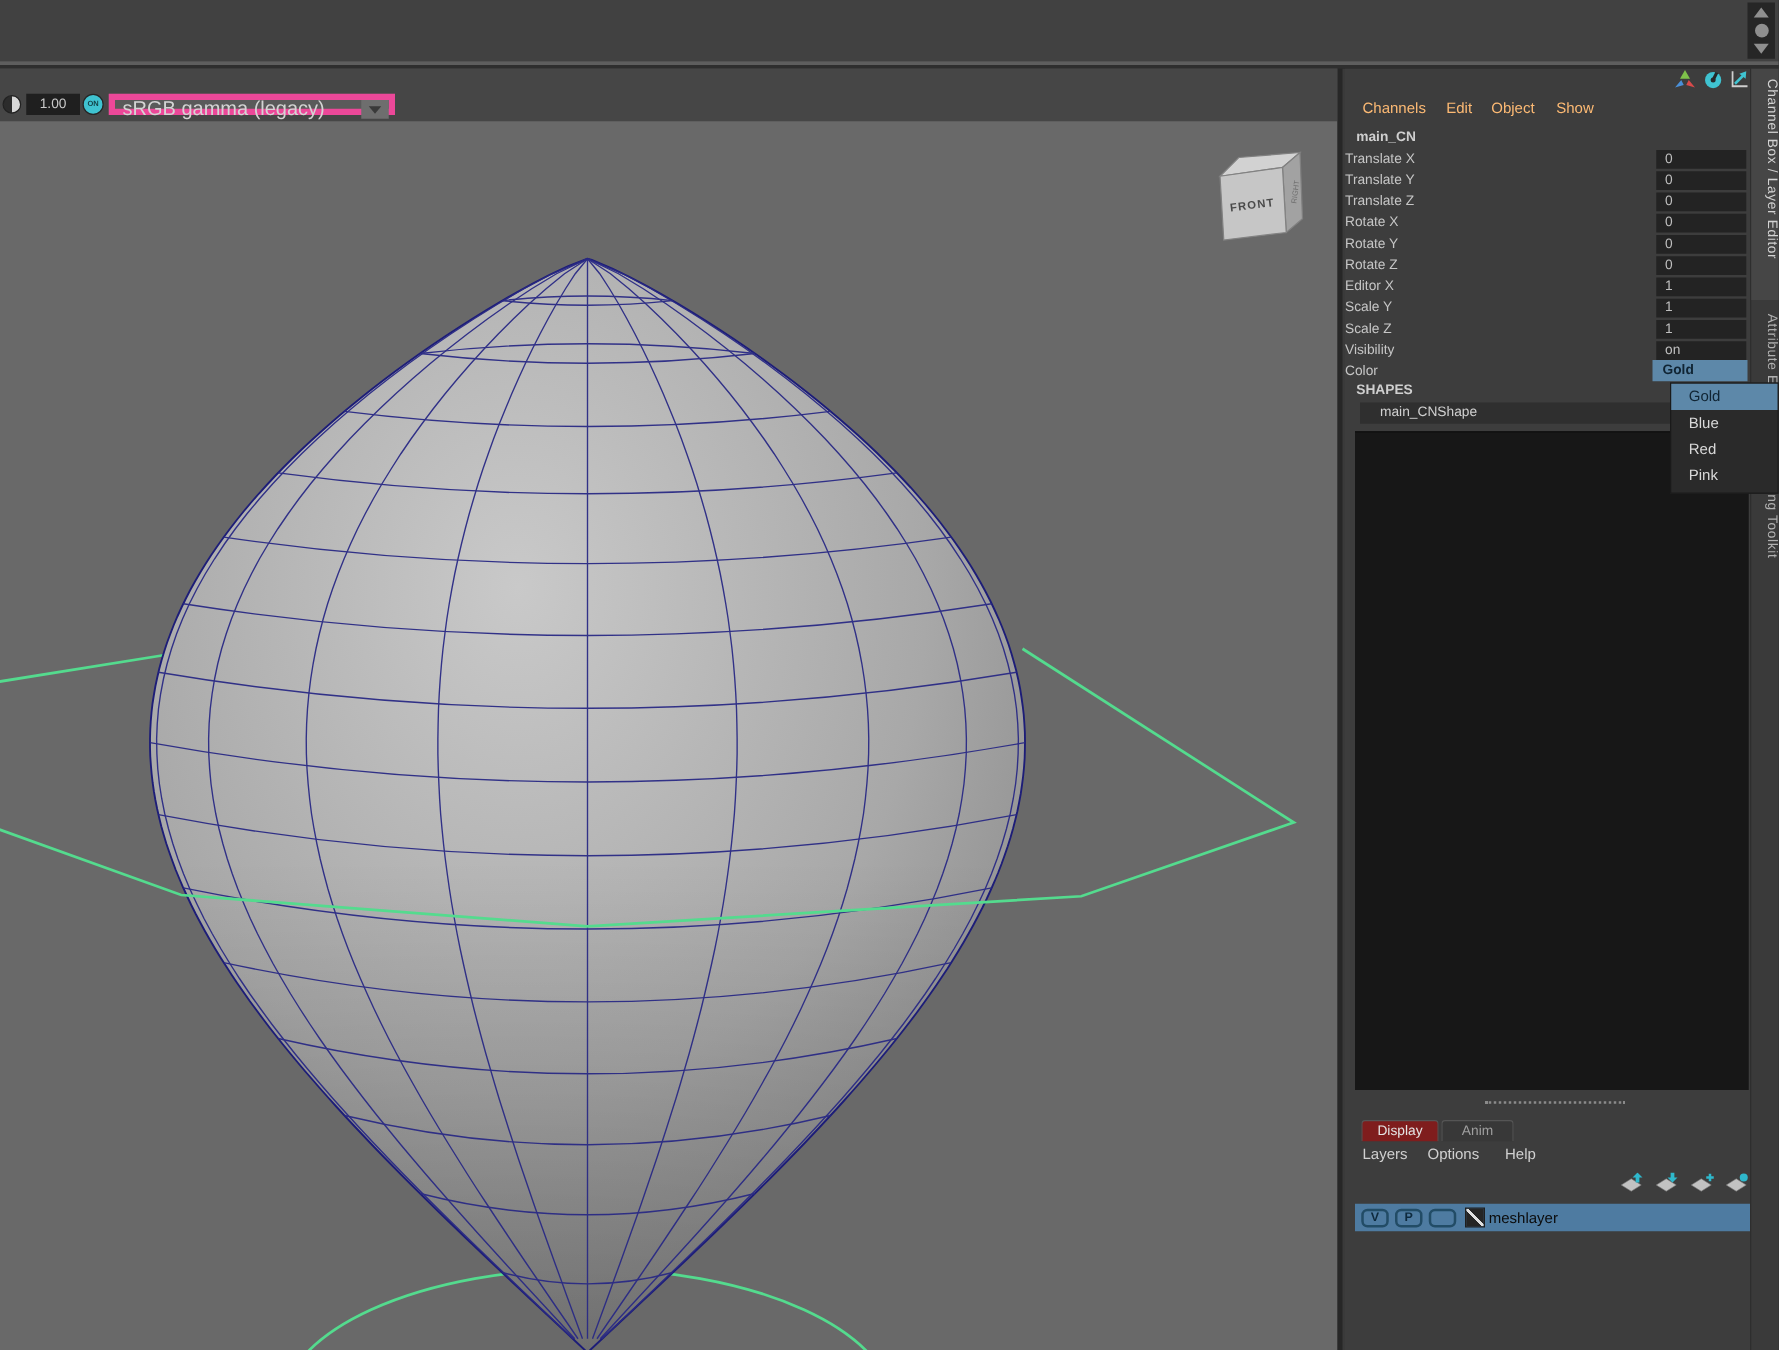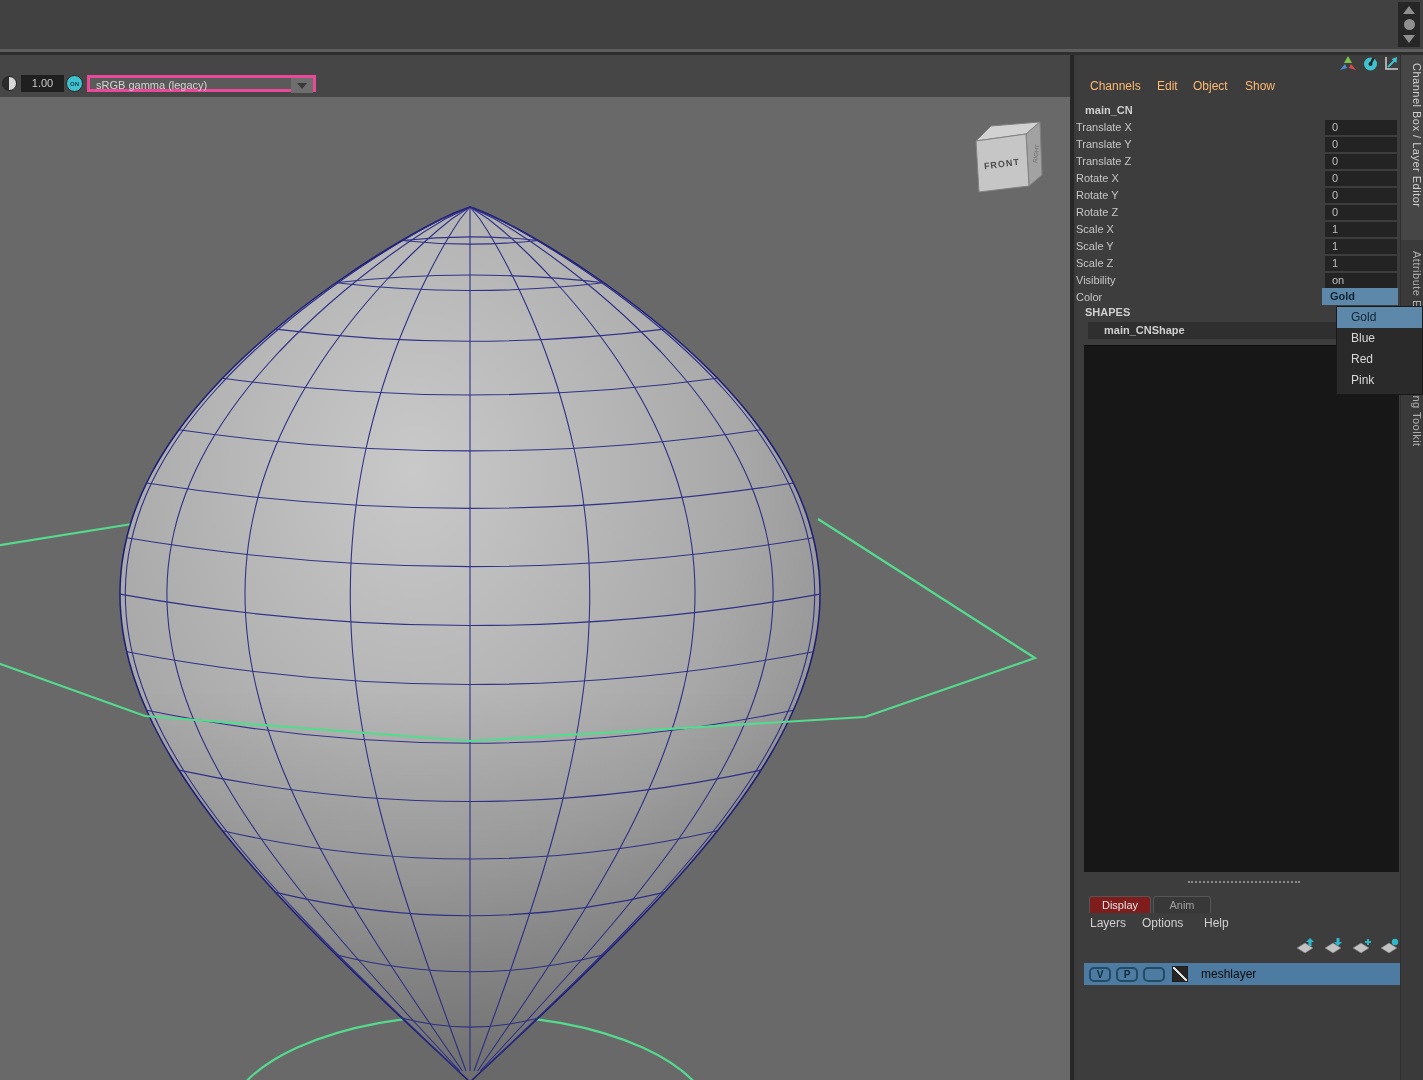--- a/index.html
+++ b/index.html
@@ -22,21 +22,21 @@
   .viewport { left:0; top:55px; width:1070px; height:1025px; background:#696969; overflow:hidden;text-decoration:underline; }
   .vp-toolbar { position:absolute; left:0; top:0; width:1070px; height:42px; background:#464646; }
   .exposure-icon { position:absolute; left:2px; top:21px; width:15px; height:15px; border-radius:50%;
     background:linear-gradient(90deg,#2c2c2c 50%,#d8d8d8 50%); border:1px solid #222; }
   .exposure-field { position:absolute; left:21px; top:20px; width:43px; height:17px; background:#1f1f1f;
     color:#c9c9c9; font-size:11px; line-height:17px; text-align:center; }
   .on-toggle { position:absolute; left:66px; top:20px; width:17px; height:17px; border-radius:50%;
     background:#3fc3d1; border:1px solid #262626; color:#14444a; font-size:6px; font-weight:bold;
     text-align:center; line-height:16px; }
   .cs-dropdown { position:absolute; left:87px; top:20px; width:229px; height:17px; background:#5a5a5a;
-    border:3px solid #ec4899; color:#d4d4d4; font-size:11px; line-height:15px; padding-left:6px; }
+    border:5px solid #ec4899; color:#d4d4d4; font-size:16px; line-height:15px; padding-left:6px; }
   .cs-arrow-box { position:absolute; right:0; top:0; width:22px; height:15px; background:#6e6e6e;
     display:flex; align-items:center; justify-content:center; }
   .cs-arrow { width:0; height:0; border-left:5px solid transparent; border-right:5px solid transparent;
     border-top:6px solid #3a3a3a; }
   .scene-svg { position:absolute; left:0; top:42px; }
   .viewcube-svg { position:absolute; left:960px; top:60px; }
 
   
   .vp-gap { left:1070px; top:55px; width:6px; height:1025px; background:#272727; border-right:2px solid #3a3a3a; }
   .panel { left:1076px; top:55px; width:324px; height:1025px; background:#3d3d3d; }
@@ -54,37 +54,37 @@
   .attr-field { position:absolute; left:1325px; width:72px; height:15px; background:#232323;
     color:#bfbfbf; font-size:11px; line-height:15px; padding-left:7px; }
   .color-field { position:absolute; left:1322px; top:288px; width:76px; height:17px; background:#5d88a9;
     color:#102433; font-size:11px; font-weight:bold; line-height:17px; padding-left:8px; }
   .dropdown { left:1336px; top:306px; width:87px; height:89px; background:#2a2a2a;
     border:1px solid #1a1a1a; z-index:50; }
   .dd-item { height:21px; line-height:21px; font-size:12px; color:#d8d8d8; padding-left:14px; }
   .dd-item.selected { background:#5d88a9; color:#102433; }
   .shapes-header { left:1085px; top:306px; font-size:11px; font-weight:bold; color:#cfcfcf; }
   .shape-row { left:1088px; top:322px; width:310px; height:17px; background:#2f2f2f;
-    color:#d0d0d0; font-size:11px; font-weight:bold; line-height:17px; padding-left:16px; }
+    color:#d0d0d0; font-size:11px; font-weight:normal; line-height:17px; padding-left:16px; }
   .cb-blackbox { left:1084px; top:345px; width:315px; height:527px; background:#171717; border-top:1px solid #0f0f0f; }
   .dotted-sep { left:1188px; top:881px; width:112px; height:0; border-top:2px dotted #8a8a8a; }
 
   
   .le-tab { position:absolute; top:896px; height:17px; font-size:11px; text-align:center; line-height:17px;
     border:1px solid #555; border-bottom:none; border-radius:3px 3px 0 0; }
   .le-tab.active { left:1089px; width:62px; background:#7f1d1d; color:#e4e4e4; }
   .le-tab.inactive { left:1153px; width:58px; background:#383838; color:#9f9f9f; }
   .le-menu { position:absolute; top:916px; font-size:12px; color:#d0d0d0; }
   .le-icons { left:1295px; top:938px; width:105px; height:18px; display:flex; gap:8px; justify-content:flex-end; }
   .layer-row { left:1084px; top:963px; width:316px; height:22px; background:#4e7ba1; display:flex; align-items:center; }
   .layer-btn { width:22px; height:15px; border:2px solid #224c66; border-radius:5px; background:#55829f00;
     color:#0e2a3d; font-size:10px; font-weight:bold; text-align:center; line-height:12px; margin-left:5px; }
   .layer-swatch { width:16px; height:16px; margin-left:7px; border:1px solid #1e1e1e;
     background:linear-gradient(45deg,#252525 44%,#e0e0e0 44%,#e0e0e0 56%,#252525 56%); }
-  .layer-name { margin-left:13px; font-size:12px; color:#0b0b0b; }
+  .layer-name { margin-left:3px; font-size:12px; color:#0b0b0b; }
 </style>
 </head>
 <body>
 
 <div id="root">
 
   <div class="abs topbar"></div>
   <div class="abs topbar-line1"></div>
   <div class="abs topbar-line2"></div>
   <div class="abs corner-widget">
@@ -196,21 +196,21 @@
   <div class="abs attr-label" style="top:136px">Translate Y</div>
   <div class="abs attr-field" style="top:137px">0</div>
   <div class="abs attr-label" style="top:153px">Translate Z</div>
   <div class="abs attr-field" style="top:154px">0</div>
   <div class="abs attr-label" style="top:170px">Rotate X</div>
   <div class="abs attr-field" style="top:171px">0</div>
   <div class="abs attr-label" style="top:187px">Rotate Y</div>
   <div class="abs attr-field" style="top:188px">0</div>
   <div class="abs attr-label" style="top:204px">Rotate Z</div>
   <div class="abs attr-field" style="top:205px">0</div>
-  <div class="abs attr-label" style="top:221px">Scale X</div>
+  <div class="abs attr-label" style="top:221px">Editor X</div>
   <div class="abs attr-field" style="top:222px">1</div>
   <div class="abs attr-label" style="top:238px">Scale Y</div>
   <div class="abs attr-field" style="top:239px">1</div>
   <div class="abs attr-label" style="top:255px">Scale Z</div>
   <div class="abs attr-field" style="top:256px">1</div>
   <div class="abs attr-label" style="top:272px">Visibility</div>
   <div class="abs attr-field" style="top:273px">on</div>
 
   <div class="abs attr-label" style="top:289px">Color</div>
   <div class="abs color-field">Gold</div>

